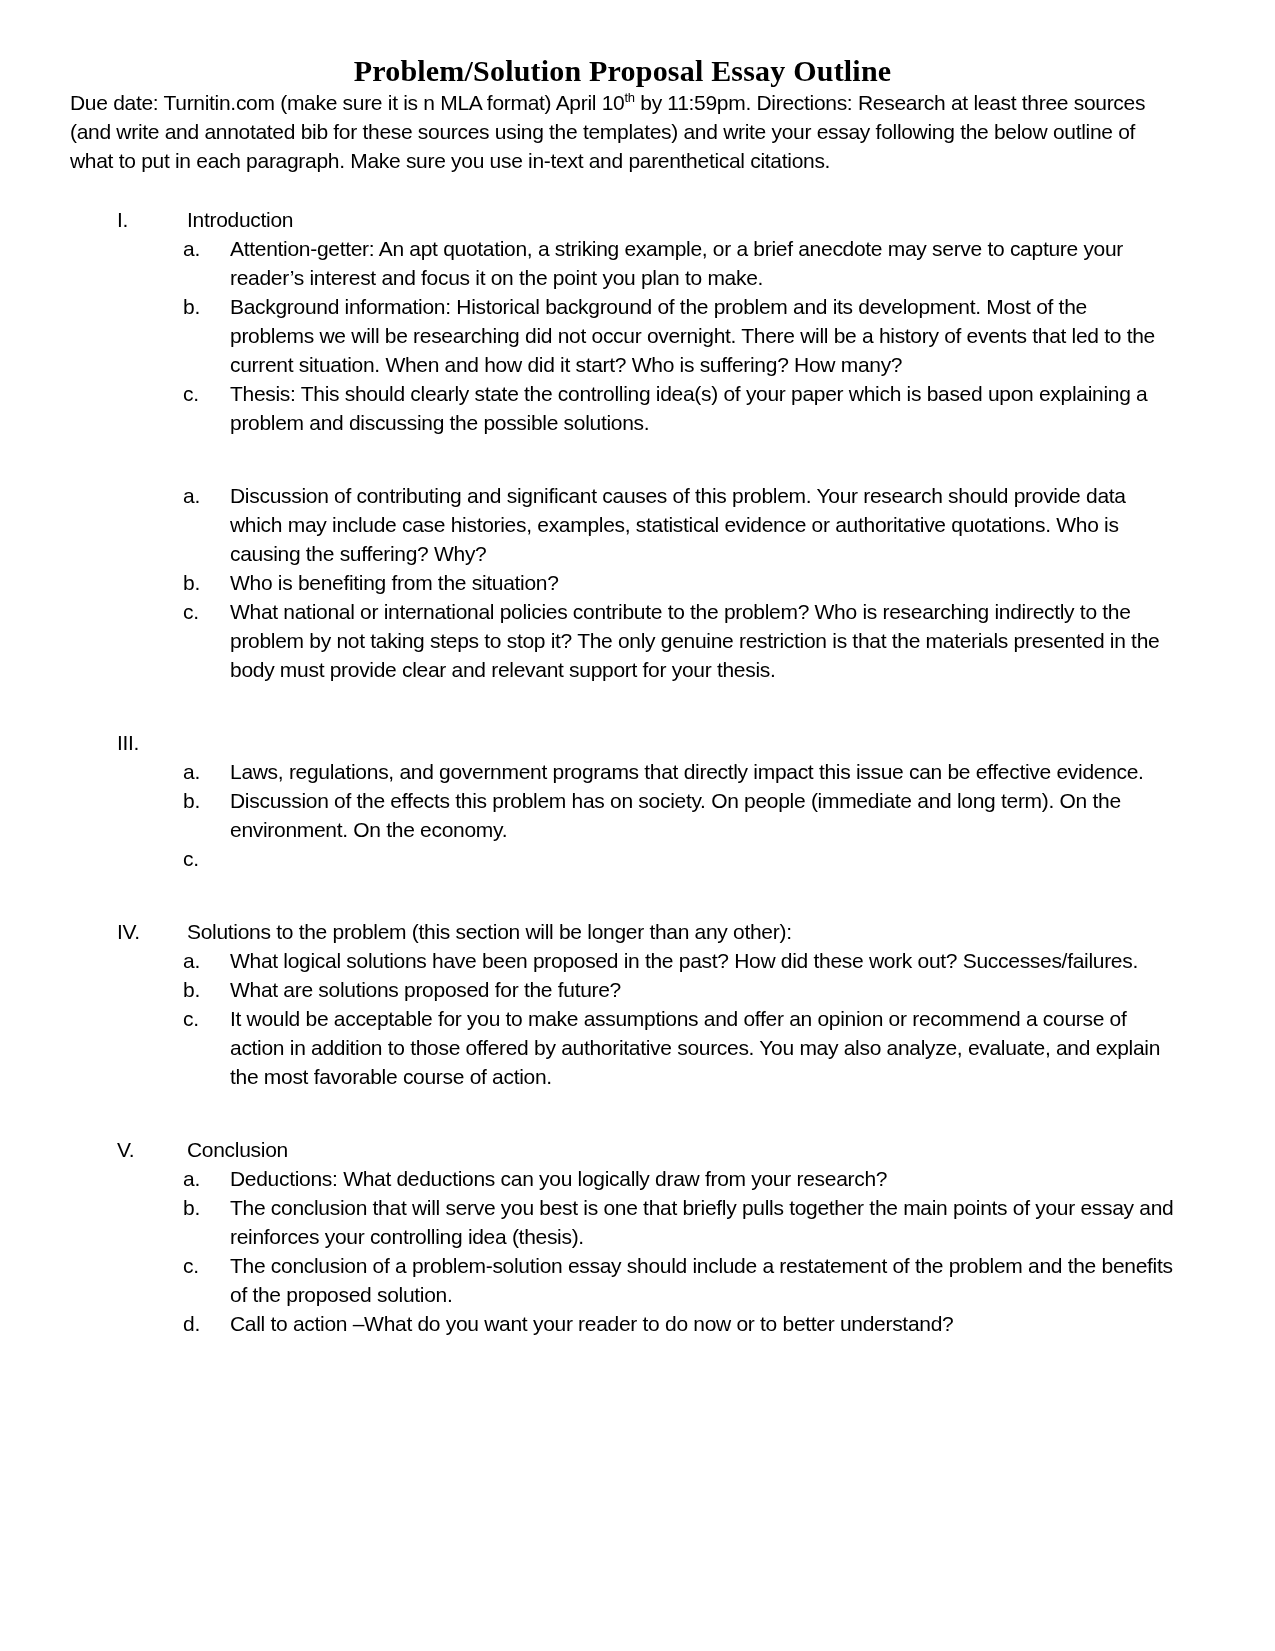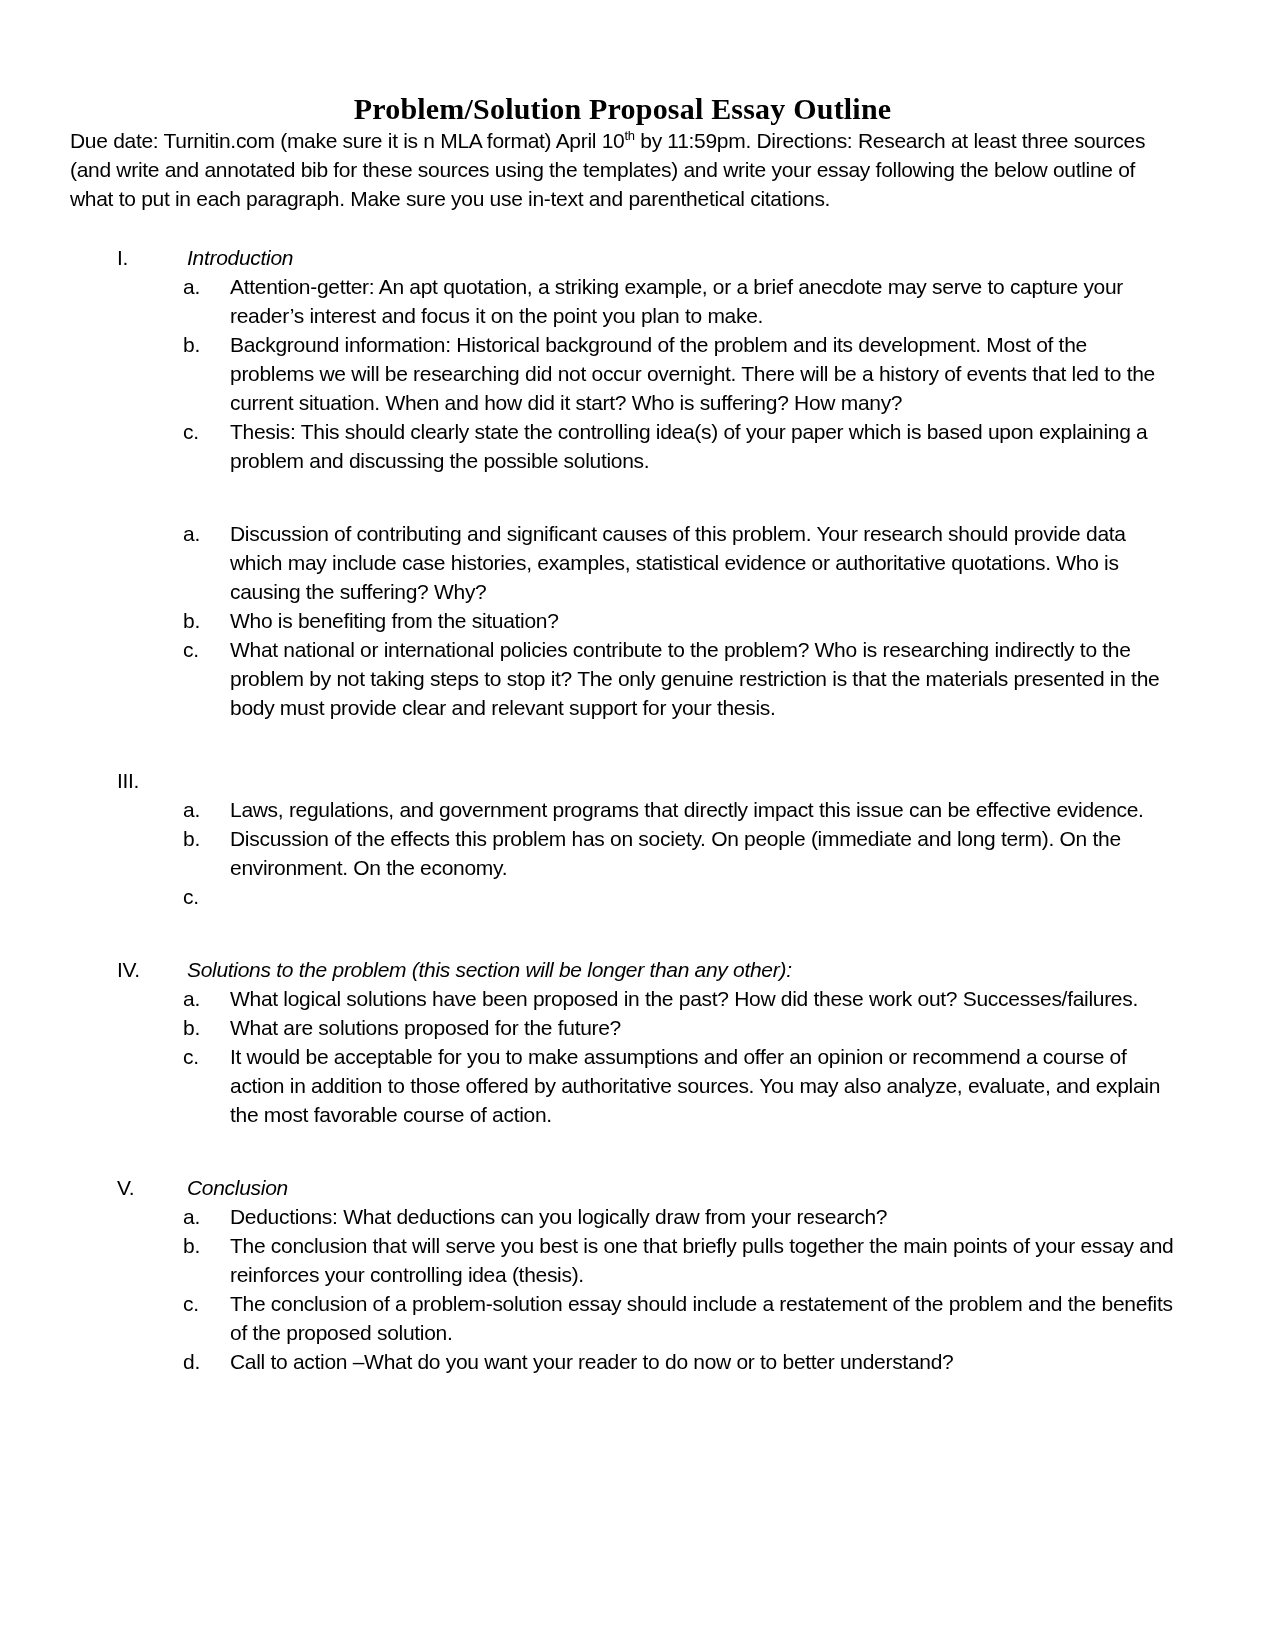--- a/index.html
+++ b/index.html
@@ -3,21 +3,21 @@
 <meta charset="utf-8">
 <style>
   html, body { margin: 0; padding: 0; background: #e8e8e8; }
   .page {
     position: relative;
     width: 1275px;
     height: 1651px;
     margin: 0 auto;
     background: #ffffff;
     box-sizing: border-box;
-    padding: 92px 100px 0 70px;
+    padding: 54px 100px 0 70px;
     font-family: "Liberation Sans", sans-serif;
     color: #000;
     overflow: hidden;
   }
   .doc-title {
     margin: 0;
     text-align: center;
     font-family: "Liberation Serif", serif;
     font-size: 30px;
     line-height: 34px;
@@ -34,21 +34,21 @@
   .doc-intro sup {
     font-size: 13px;
     line-height: 0;
     vertical-align: super;
   }
   .outline { margin-top: 30px; font-size: 21px; line-height: 29px; letter-spacing: -0.3px; }
   .section { margin-top: 44px; }
   .section:first-child { margin-top: 0; }
   .head { display: flex; }
   .roman { flex: none; margin-left: 47px; width: 70px; }
-  .head-title { flex: 1; font-style: italic; }
+  .head-title { flex: 1; }
   .sub { display: flex; }
   .letter { flex: none; margin-left: 113px; width: 47px; }
   .sub-text { flex: 1; }
 </style>
 </head>
 <body>
 
 <div class="page">
   <h1 class="doc-title">Problem/Solution Proposal Essay Outline</h1>
   <p class="doc-intro"><span>Due date: Turnitin.com (make sure it is n MLA format) April 10</span><sup>th</sup><span> by 11:59pm. Directions: Research at least three sources (and write and annotated bib for these sources using the templates) and write your essay following the below outline of what to put in each paragraph. Make sure you use in-text and parenthetical citations.</span></p>

